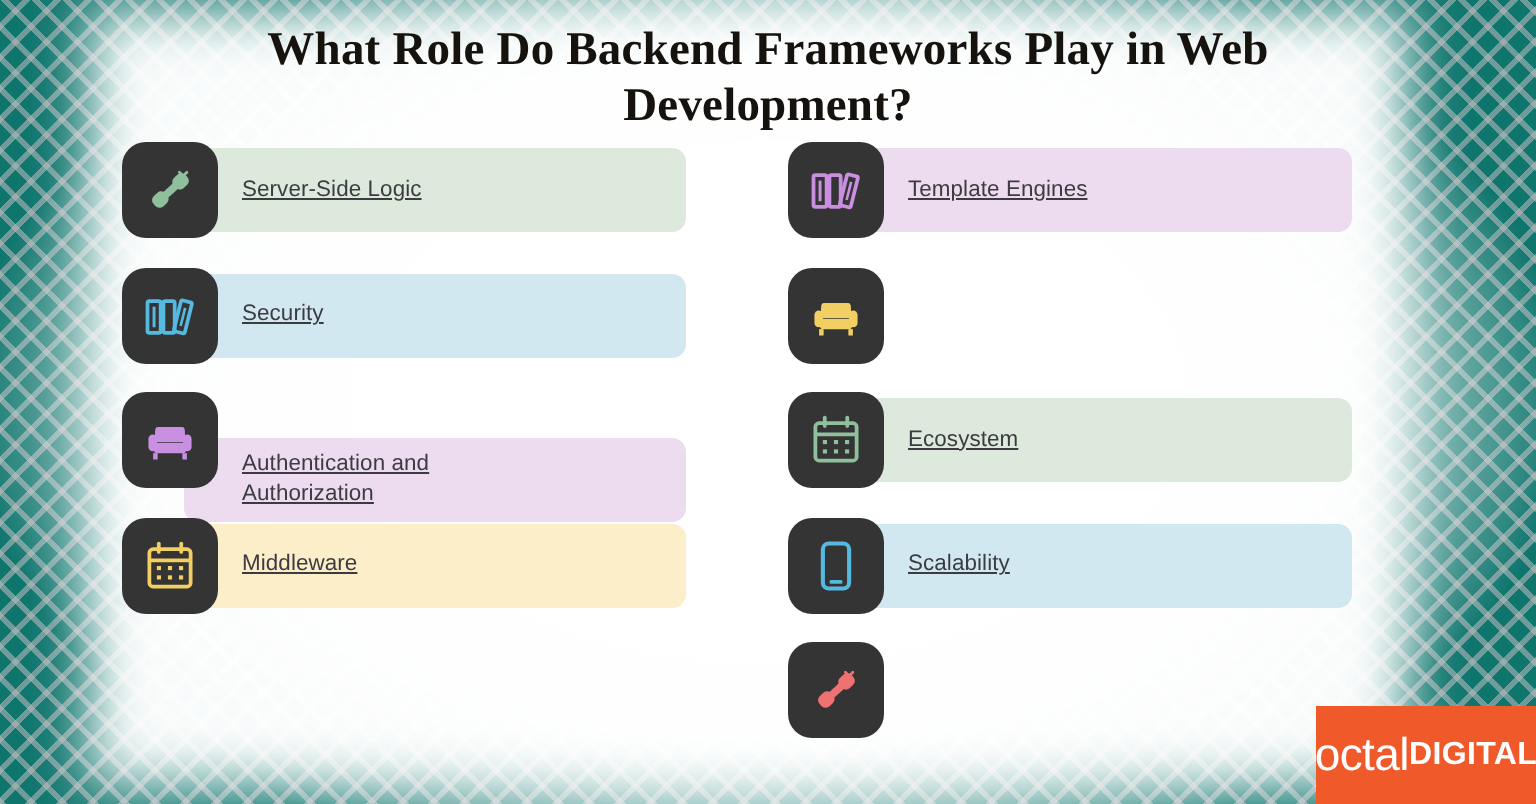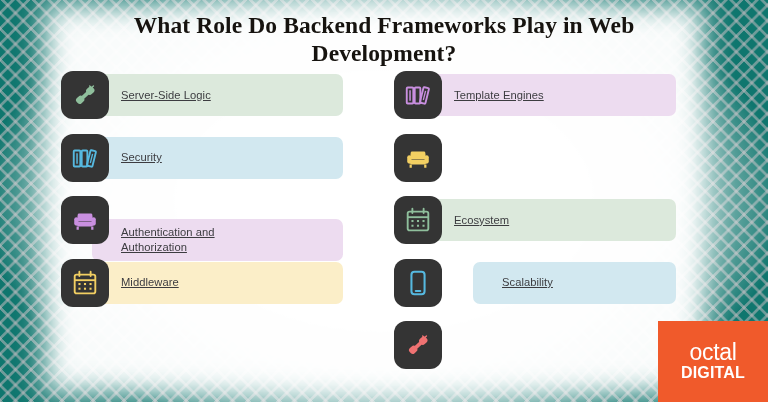--- a/index.html
+++ b/index.html
@@ -133,24 +133,24 @@
     z-index: 2;
   }
   .icon-tile svg { display: block; }
 
   
   .logo {
     position: absolute;
     right: 0;
     bottom: 0;
     width: 110px;
-    height: 81px;
+    height: 49px;
     background: #f05a2b;
     display: flex;
-    flex-direction: column;
+    flex-direction: row;
     align-items: center;
     justify-content: center;
     z-index: 5;
   }
   .logo-octal {
     font-family: "Liberation Sans", sans-serif;
     font-size: 23px;
     font-weight: 300;
     color: #ffffff;
     line-height: 1;
@@ -308,21 +308,21 @@
                   <rect x="20.8" y="16" width="2.2" height="2.2"></rect>
                   <rect x="9" y="21" width="2.2" height="2.2"></rect>
                   <rect x="14.9" y="21" width="2.2" height="2.2"></rect>
                   <rect x="20.8" y="21" width="2.2" height="2.2"></rect>
                 </g>
               </svg>
             </span>
           </div>
         </div>
         <div class="row">
-          <div class="card" style="background: rgb(210, 232, 240); margin-left: 48px;">
+          <div class="card" style="background: rgb(210, 232, 240);">
             <div class="card-label">Scalability</div>
           </div>
           <div class="icon-tile">
             <span>
               <svg xmlns="http://www.w3.org/2000/svg" width="30" height="30" viewBox="0 0 32 32">
                 <rect x="9" y="4" width="14" height="24" rx="3.2" fill="none" stroke="#56b9e0" stroke-width="2.2"></rect>
                 <line x1="13.5" y1="24.5" x2="18.5" y2="24.5" stroke="#56b9e0" stroke-width="2" stroke-linecap="round"></line>
               </svg>
             </span>
           </div>

